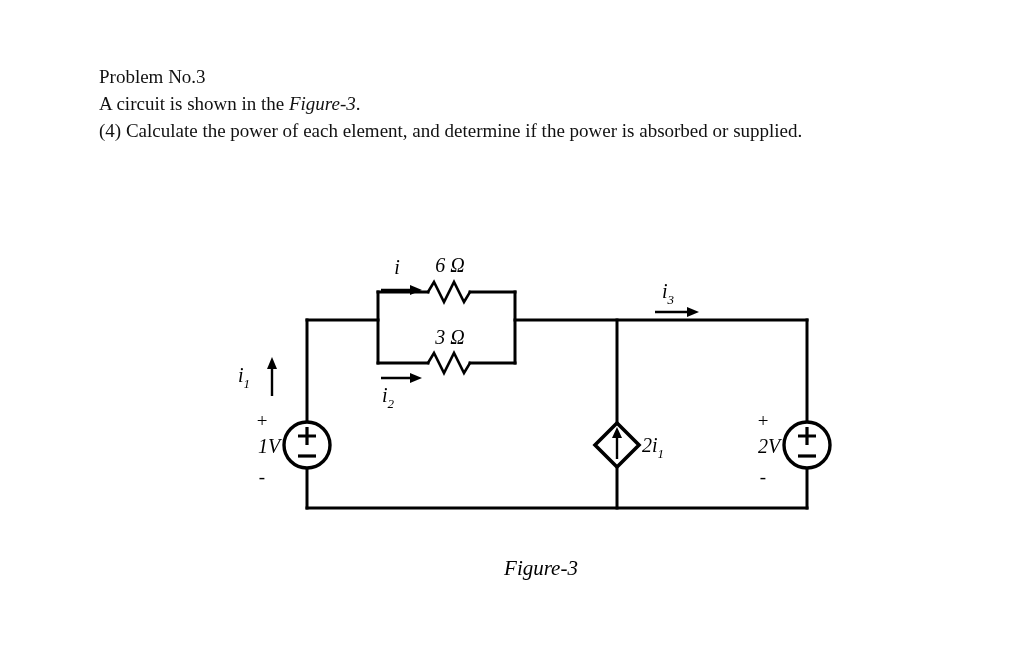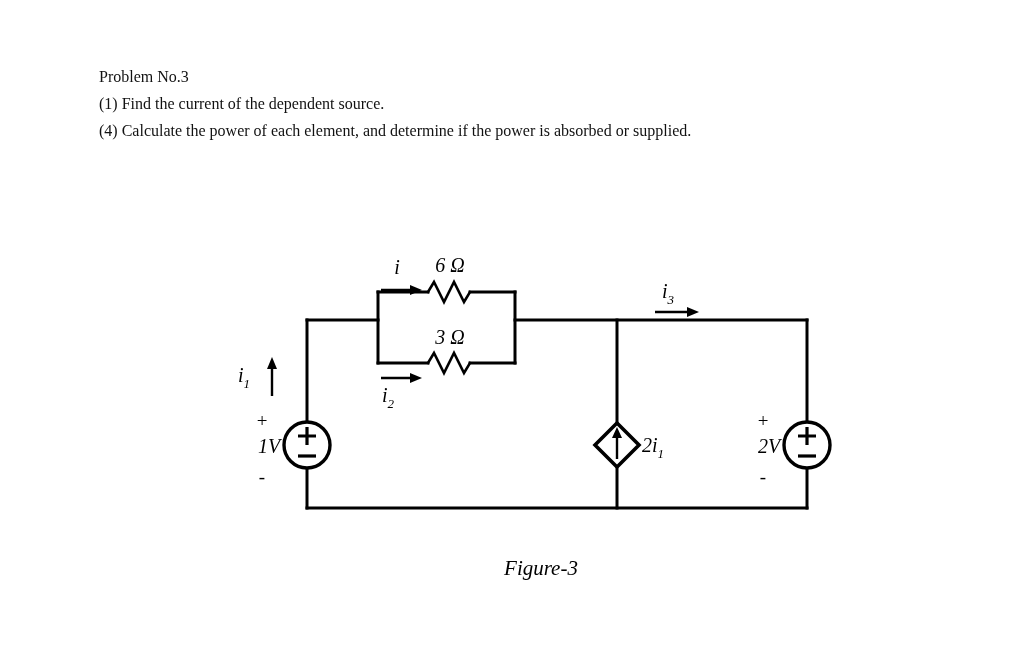--- a/index.html
+++ b/index.html
@@ -15,21 +15,21 @@
     font-family: "Liberation Serif", "DejaVu Serif", serif;
     color: #000000;
   }
   #problem-text {
     position: absolute;
     left: 99px;
     top: 63px;
     width: 880px;
   }
   #problem-text .line {
-    font-size: 16px;
+    font-size: 19px;
     line-height: 27px;
     white-space: nowrap;
     color: #111111;
   }
   #problem-text .line em {
     font-style: italic;
   }
   #circuit-figure {
     position: absolute;
     left: 0;
@@ -95,21 +95,21 @@
     font-style: italic;
     font-size: 21px;
     fill: #000000;
   }
 </style>
 </head>
 <body>
 
 <div id="problem-text">
   <div class="line">Problem No.3</div>
-  <div class="line">(1) Find the current of the dependent source.</div>
+  <div class="line"><span>A circuit is shown in the </span><em>Figure-3</em><span>.</span></div>
   <div class="line">(4) Calculate the power of each element, and determine if the power is absorbed or supplied.</div>
 </div>
 
 <div id="circuit-figure">
 <svg width="1024" height="649" viewBox="0 0 1024 649" xmlns="http://www.w3.org/2000/svg">
 
   <path class="wire" d="M 307,320 L 307,422"></path>
 
   <path class="wire" d="M 307,468 L 307,508"></path>
 

